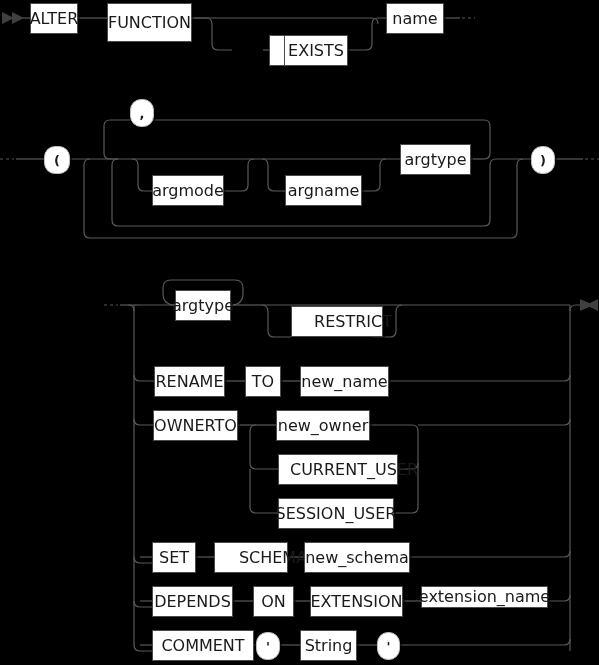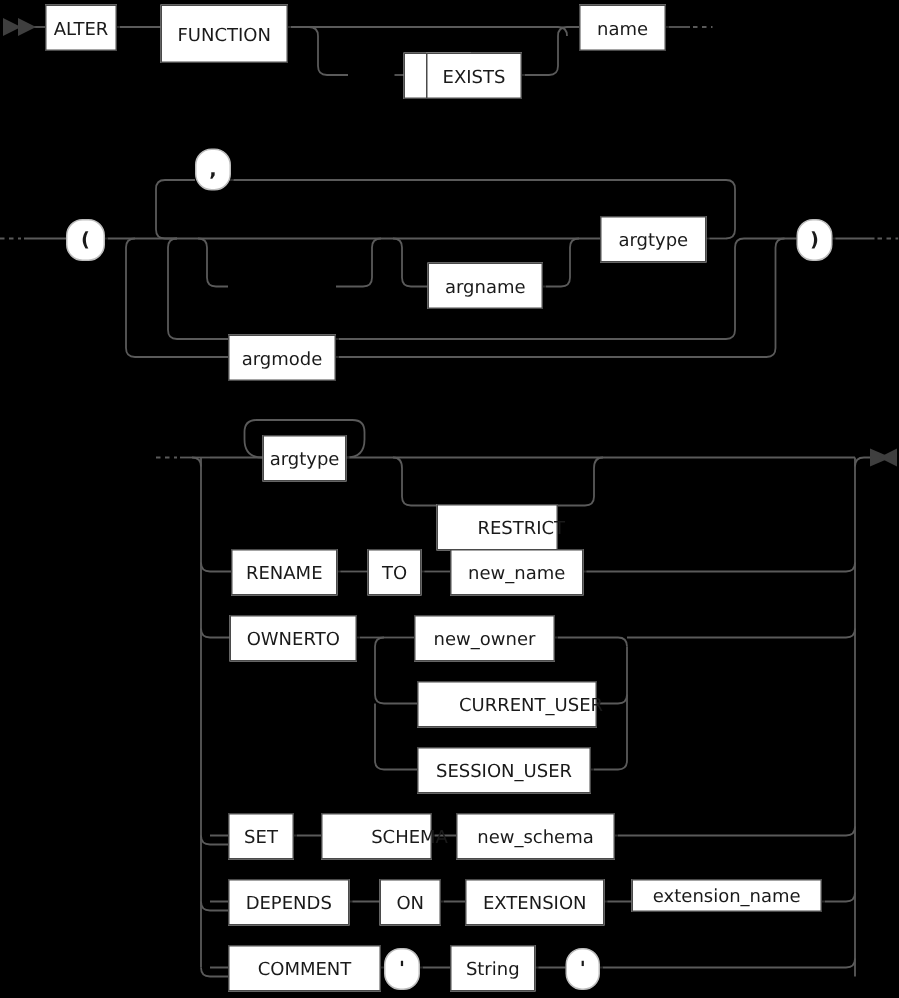--- a/index.html
+++ b/index.html
@@ -27,21 +27,21 @@
     height: 665px;
   }
   .node {
     position: absolute;
     box-sizing: border-box;
     background: #ffffff;
     color: #1a1a1a;
     display: flex;
     align-items: center;
     justify-content: center;
-    font-size: 12px;
+    font-size: 16px;
     line-height: 1;
     white-space: nowrap;
     box-shadow: 2px 2px 0 rgba(0,0,0,0.55);
     z-index: 3;
   }
   .node.nonterminal {
     border: 1px solid #4a4a4a;
     border-radius: 0;
   }
   .node.terminal {
@@ -171,31 +171,31 @@
   <div class="node nonterminal keyword" style="left:232px; top:35px; width:45px; height:31px;margin-left:37px;">IF</div>
 
   <div class="node nonterminal keyword" style="left:284px; top:35px; width:64px; height:31px;">EXISTS</div>
 
   <div class="node nonterminal" style="left:386px; top:3px; width:58px; height:31px;">name</div>
 
   <div class="node terminal punct" style="left:44px; top:146px; width:26px; height:28px;">(</div>
 
   <div class="node terminal punct" style="left:130px; top:99px; width:24px; height:28px;">,</div>
 
-  <div class="node nonterminal" style="left:152px; top:175px; width:72px; height:31px;margin-top:48px;">argmode</div>
+  <div class="node nonterminal" style="left:152px; top:175px; width:72px; height:31px;">argmode</div>
 
   <div class="node nonterminal" style="left:285px; top:175px; width:77px; height:31px;">argname</div>
 
   <div class="node nonterminal" style="left:400px; top:144px; width:71px; height:31px;">argtype</div>
 
   <div class="node terminal punct" style="left:531px; top:146px; width:24px; height:28px;">)</div>
 
   <div class="node nonterminal" style="left:175px; top:290px; width:56px; height:31px;">argtype</div>
 
-  <div class="node nonterminal keyword" style="left:291px; top:336px; width:81px; height:31px;padding-left:32px;">RESTRICT</div>
+  <div class="node nonterminal keyword" style="left:291px; top:306px; width:92px; height:31px;padding-left:32px;">RESTRICT</div>
 
   <div class="node nonterminal keyword" style="left:154px; top:366px; width:71px; height:31px;">RENAME</div>
 
   <div class="node nonterminal keyword" style="left:245px; top:366px; width:36px; height:31px;">TO</div>
 
   <div class="node nonterminal" style="left:300px; top:366px; width:89px; height:31px;">new_name</div>
 
   <div class="node nonterminal keyword" style="left:153px; top:410px; width:85px; height:31px;">OWNERTO</div>
 
   <div class="node nonterminal" style="left:276px; top:410px; width:94px; height:31px;">new_owner</div>

